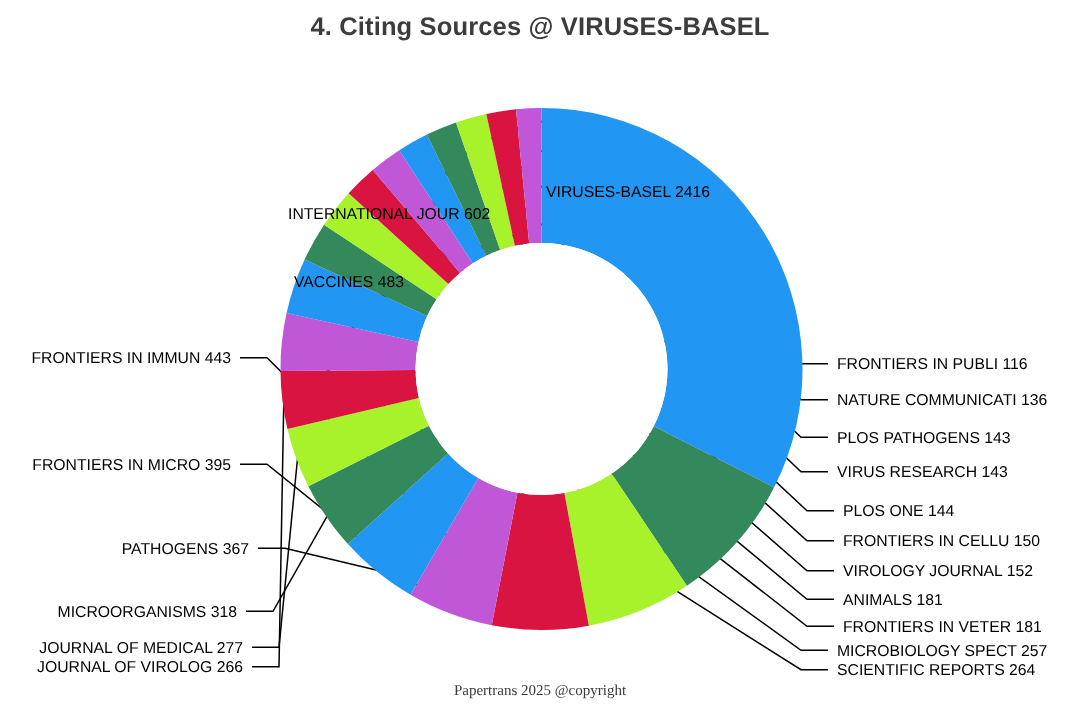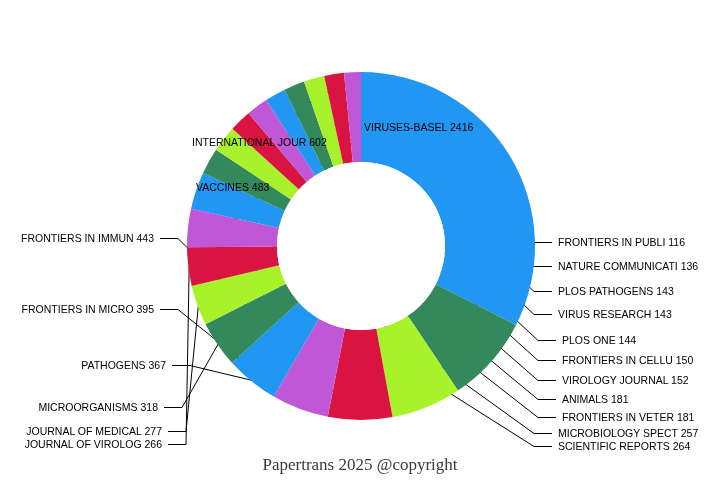--- a/index.html
+++ b/index.html
@@ -30,21 +30,21 @@
     font-weight: bold;
     color: #3c3c3c;
     letter-spacing: 0.1px;
   }
   #chart-footer {
     position: absolute;
     left: 0;
     top: 455px;
     width: 720px;
     text-align: center;
-    font-size: 17px;
+    font-size: 10px;
     color: #3a3a3a;
     font-family: "Liberation Serif", serif;
   }
   svg#donut-svg {
     position: absolute;
     left: 0; top: 0;
   }
   .slice-label {
     font-family: "Liberation Sans", sans-serif;
     font-size: 10.5px;
@@ -59,20 +59,21 @@
     stroke: #000000;
     stroke-width: 1;
     fill: none;
   }
 </style>
 </head>
 <body>
 
 <div id="chart-root">
 
+  <div id="chart-title">4. Citing Sources @ VIRUSES-BASEL</div>
 
   <svg id="donut-svg" width="720" height="480" viewBox="0 0 720 480">
     <g id="leaders-group">
         <polyline points="360.2,419.0 178,238.5 160,238.5" class="leader"></polyline>
         <polyline points="300.3,408.0 178,309.5 160,309.5" class="leader"></polyline>
         <polyline points="252.1,380.4 190,365.5 172,365.5" class="leader"></polyline>
         <polyline points="218.3,343.8 182,407.5 164,407.5" class="leader"></polyline>
         <polyline points="198.4,305.2 186,431.5 168,431.5" class="leader"></polyline>
         <polyline points="189.2,266.6 186,444.5 168,444.5" class="leader"></polyline>
         <polyline points="188.9,228.0 534,446.5 552,446.5" class="leader"></polyline>

